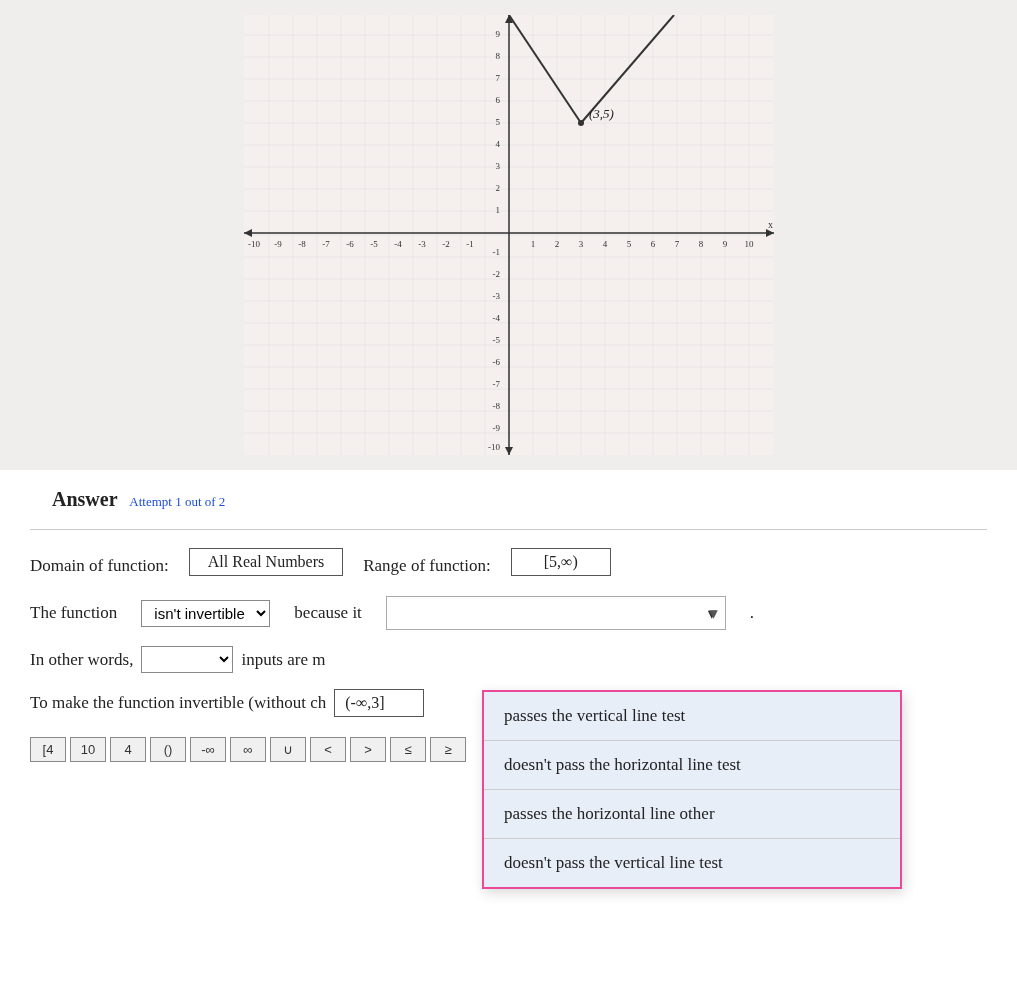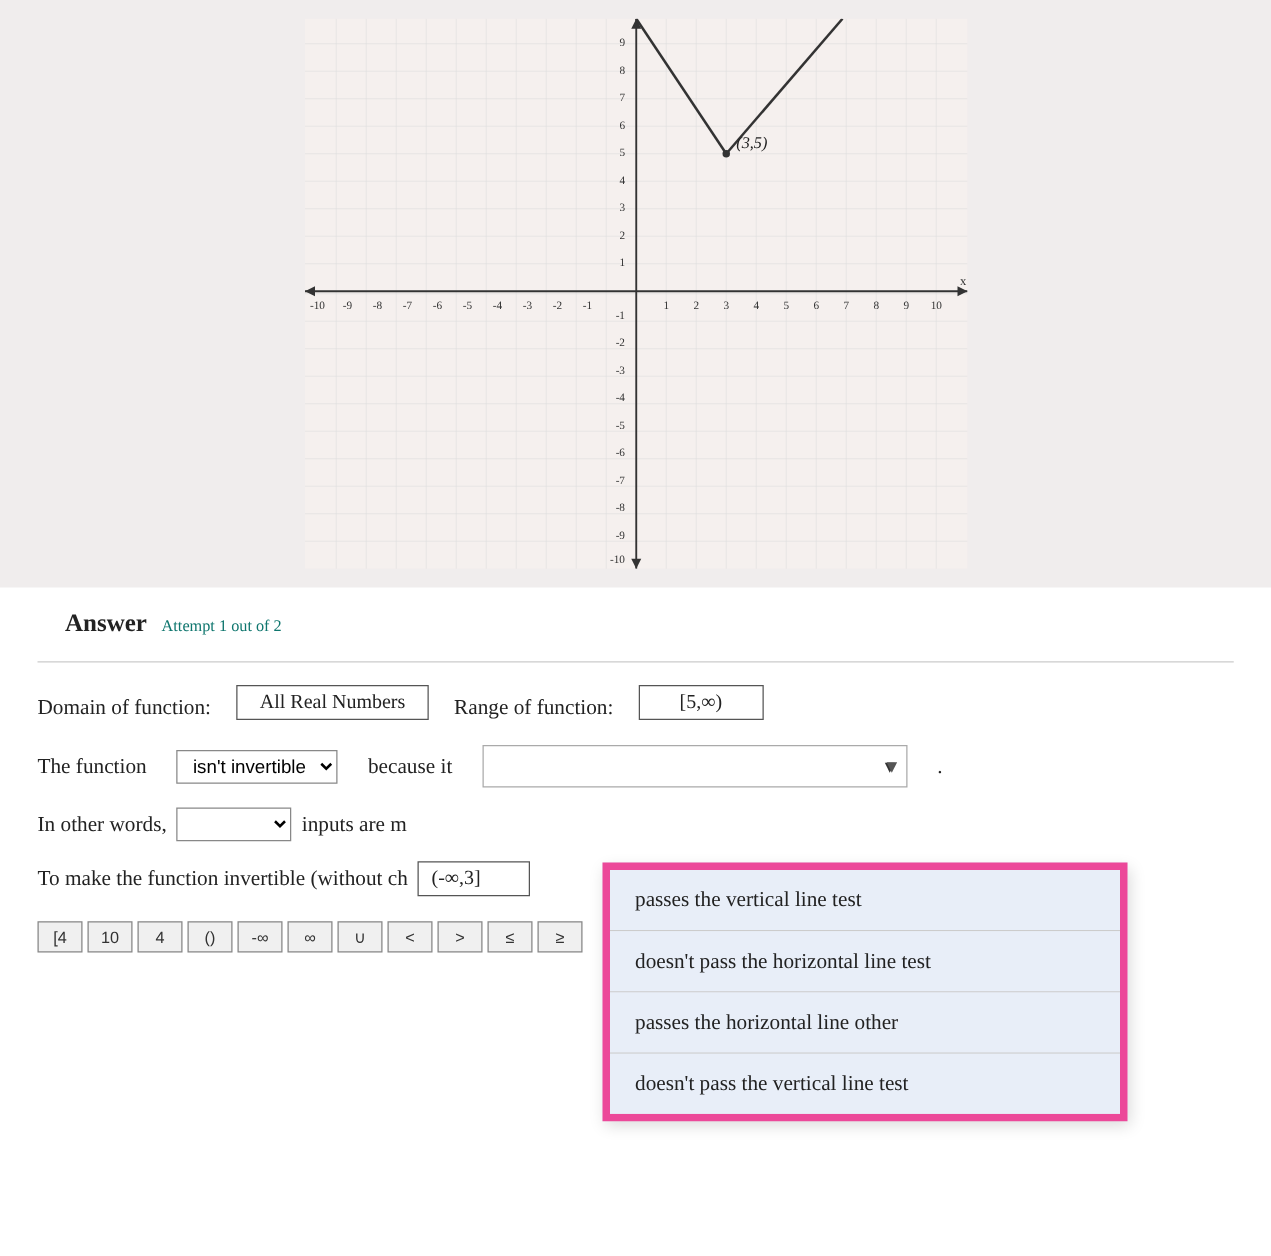--- a/index.html
+++ b/index.html
@@ -51,21 +51,21 @@
       color: #222;
     }
 
     .answer-label strong {
       font-weight: bold;
       font-size: 20px;
       margin-left: 22px;
     }
 
     .answer-label span {
-      color: #0f766e;
+      color: #1d4ed8;
       font-size: 13px;
       margin-left: 8px;
       font-family: Liberation Serif, serif;
     }
 
     .divider {
       border: none;
       border-top: 1px solid #ccc;
       margin: 0 0 18px 0;
     }
@@ -168,21 +168,21 @@
       min-width: 90px;
     }
 
     
     .dropdown-overlay {
       position: absolute;
       top: 690px;
       left: 482px;
       width: 420px;
       background: #e8eef8;
-      border: 6px solid #ec4899;
+      border: 2px solid #ec4899;
       z-index: 100;
       box-shadow: 2px 4px 12px rgba(0,0,0,0.15);
     }
 
     .dropdown-option {
       padding: 14px 20px;
       font-size: 17px;
       color: #222;
       cursor: pointer;
       border-bottom: 1px solid #ccc;

